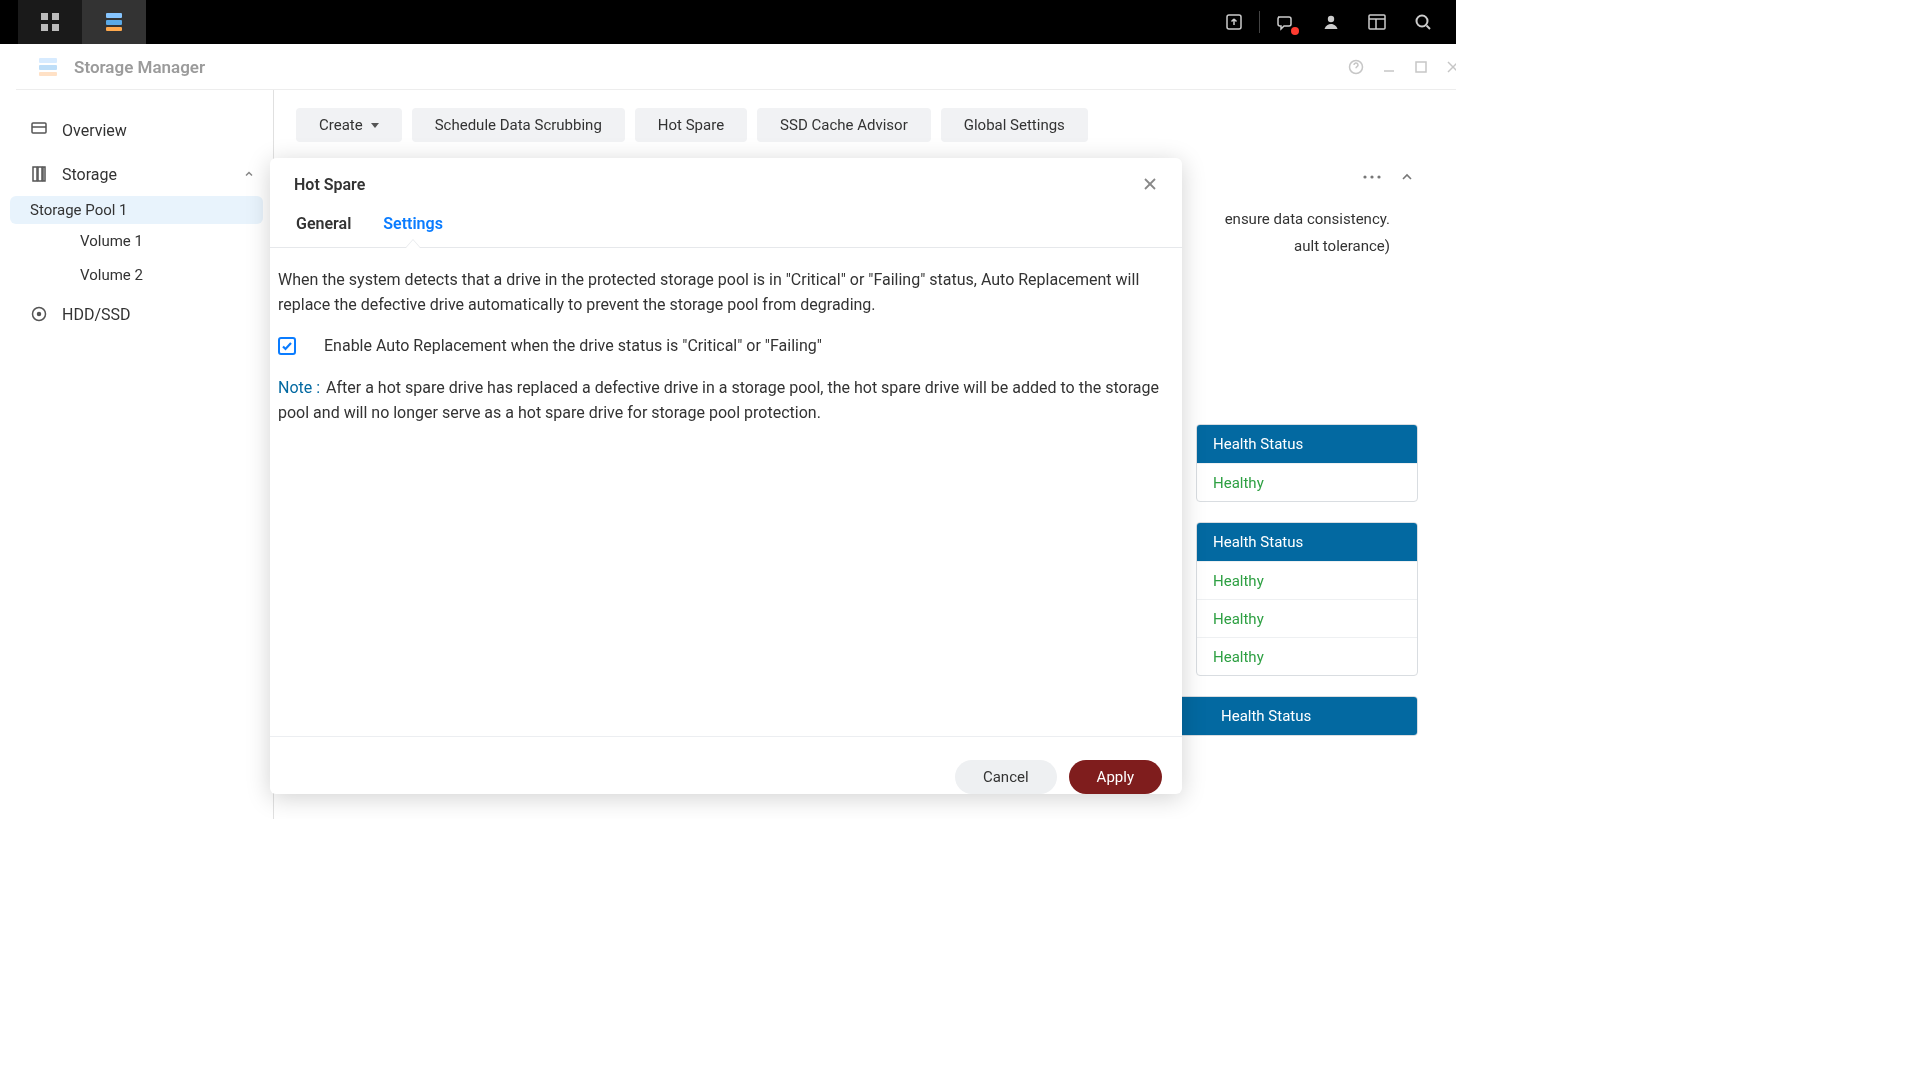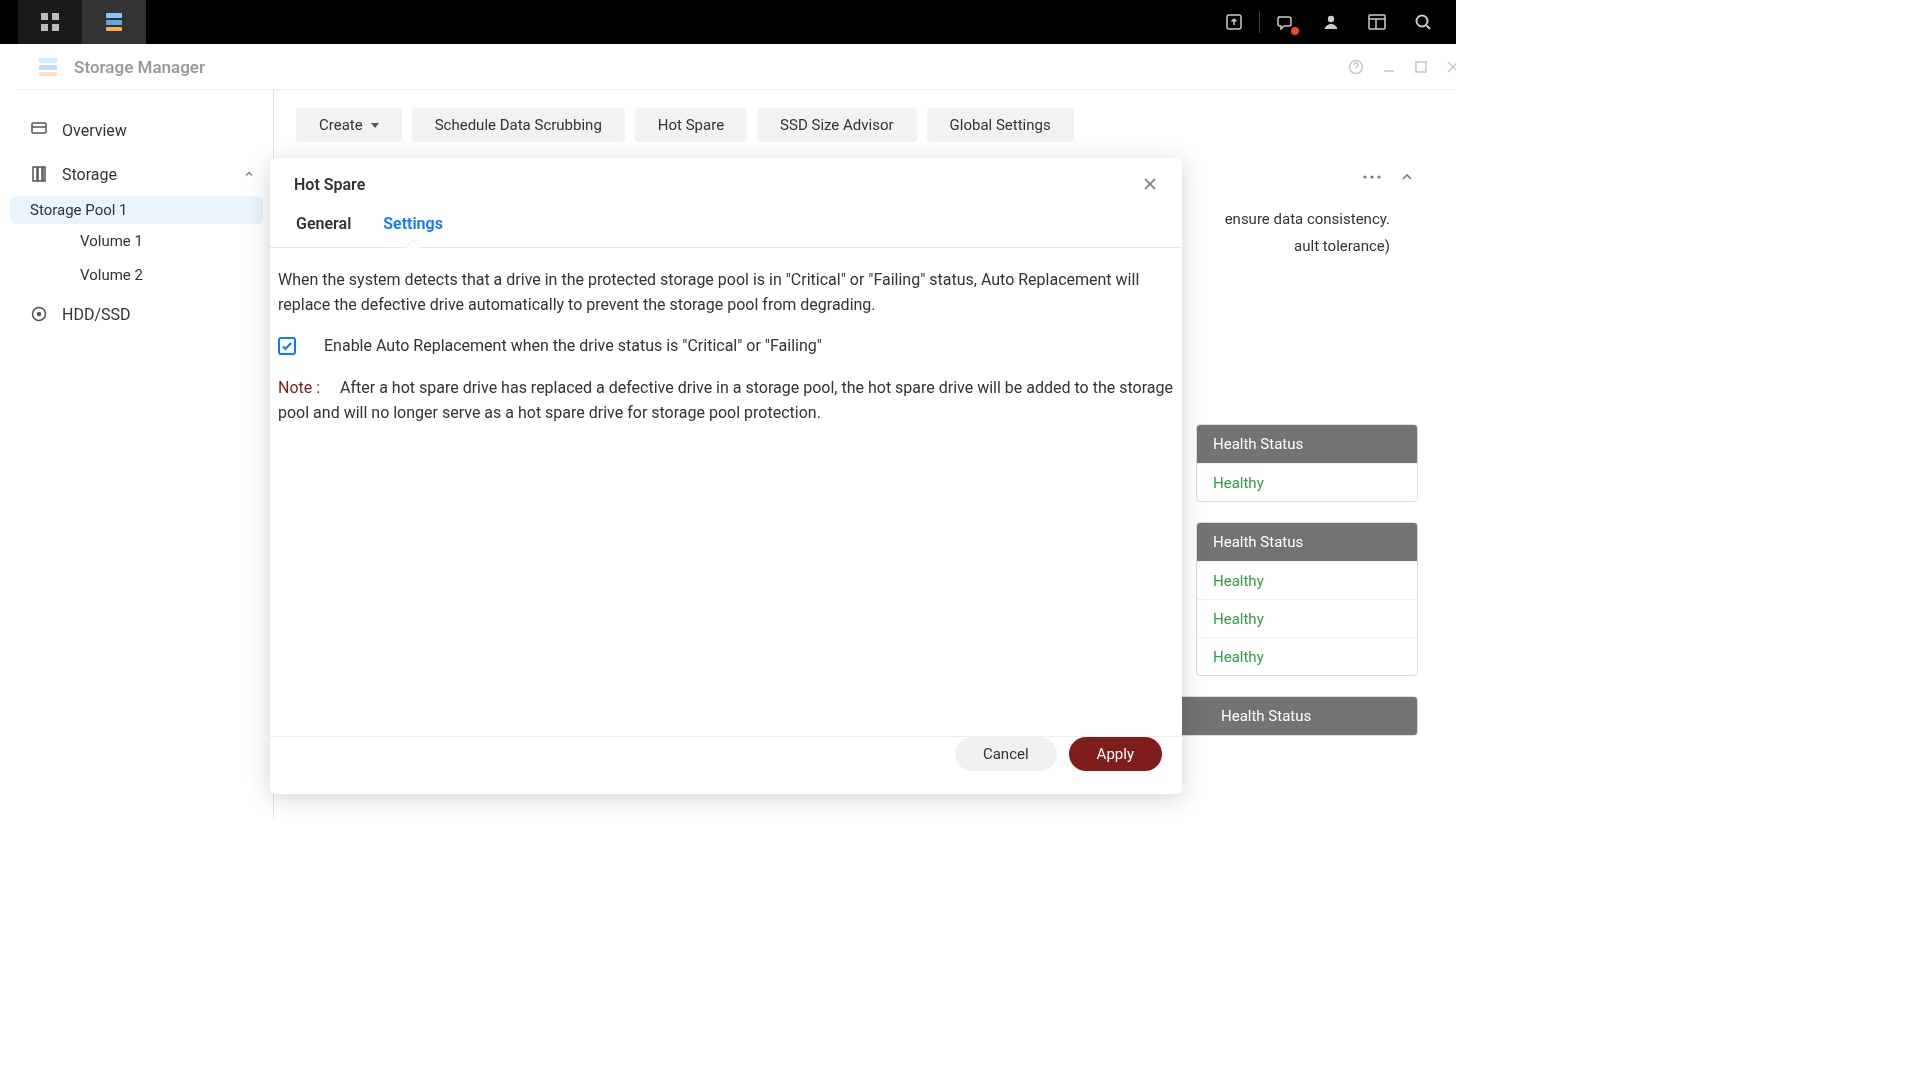--- a/index.html
+++ b/index.html
@@ -36,38 +36,38 @@
 .content { flex: 1; padding: 18px 26px 0 22px; position: relative; overflow: hidden; }
 .toolbar { display: flex; gap: 10px; margin-bottom: 16px; }
 .tbtn { height: 34px; padding: 0 23px; background: #f1f2f4; border: none; border-radius: 4px; font-size: 15px; color: #333; display: flex; align-items: center; gap: 6px; cursor: pointer; }
 .tbtn.caret::after { content: ""; border-left: 4px solid transparent; border-right: 4px solid transparent; border-top: 5px solid #555; margin-left: 2px; }
 
 .pool-card { border-radius: 6px; }
 .pool-head { display: flex; align-items: center; justify-content: flex-end; gap: 18px; padding-right: 16px; height: 38px; }
 .info-block { padding: 10px 24px 24px 24px; font-size: 15px; color: #333; line-height: 1.8; }
 
 .table-sect { margin: 10px 12px 20px 12px; border: 1px solid #d9dde1; border-radius: 4px; overflow: hidden; }
-.thead { display: flex; background: #737373; color: #fff; font-size: 15px; height: 38px; align-items: center; }
+.thead { display: flex; background: #0369a1; color: #fff; font-size: 15px; height: 38px; align-items: center; }
 .thead > div, .trow > div { padding: 0 16px; flex: 1; }
 .trow { display: flex; height: 38px; align-items: center; font-size: 15px; border-top: 1px solid #eef0f2; }
 .healthy { color: #2ea043; }
 .modal { position: absolute; left: 270px; top: 158px; width: 912px; height: 636px; background: #fff; border-radius: 6px; box-shadow: 0 4px 24px rgba(0,0,0,.18); display: flex; flex-direction: column; }
 .modal-head { height: 52px; display: flex; align-items: center; padding: 0 24px; }
 .modal-title { font-size: 16px; font-weight: 600; color: #333; }
 .modal-close { margin-left: auto; cursor: pointer; }
 .tabs { display: flex; gap: 28px; padding: 0 24px; border-bottom: 1px solid #e6e8eb; position: relative; }
 .tab { font-size: 16px; font-weight: 600; color: #333; padding: 4px 2px 14px 2px; cursor: pointer; position: relative; }
 .tab.active { color: #0a7cff; }
 .tab.active::after { content: ""; position: absolute; left: 50%; bottom: -1px; transform: translateX(-50%); width: 0; height: 0; border-left: 7px solid transparent; border-right: 7px solid transparent; border-bottom: 8px solid #fff; filter: drop-shadow(0 -1px 0 #e6e8eb); }
 .modal-body { padding: 20px 8px; font-size: 16px; color: #333; line-height: 1.55; }
 .modal-body p { margin-bottom: 16px; }
 .check-row { display: flex; align-items: center; gap: 28px; margin: 6px 0 18px 0; }
 .checkbox { width: 18px; height: 18px; border: 2px solid #0a7cff; border-radius: 3px; display: flex; align-items: center; justify-content: center; }
-.note-label { color: #7f1d1d; margin-right: 16px; text-align: right; }
-.modal-foot { margin-top: auto; height: 58px; border-top: 1px solid #eceef1; display: flex; align-items: flex-start; justify-content: flex-end; gap: 12px; padding: 0 20px; }
+.note-label { color: #0369a1; margin-right: 2px; text-align: right; }
+.modal-foot { margin-top: auto; height: 58px; border-top: 1px solid #eceef1; display: flex; align-items: flex-end; justify-content: flex-end; gap: 12px; padding: 0 20px; }
 .btn { height: 34px; padding: 0 28px; border: none; border-radius: 17px; font-size: 15px; cursor: pointer; }
 .btn-cancel { background: #eef0f2; color: #333; }
 .btn-apply { background: #7f1d1d; color: #fff; }
 
 svg { display: block; }
 </style>
 </head>
 <body>
 
 <div class="viewport">
@@ -192,21 +192,21 @@
       </div>
     </div>
 
     <div class="content">
       <div class="toolbar">
         <button class="tbtn caret">
             <span>Create</span>
           </button>
         <button class="tbtn">Schedule Data Scrubbing</button>
         <button class="tbtn">Hot Spare</button>
-        <button class="tbtn">SSD Size Advisor</button>
+        <button class="tbtn">SSD Cache Advisor</button>
         <button class="tbtn">Global Settings</button>
       </div>
 
       <div class="pool-card">
         <div class="pool-head">
           <svg width="20" height="6" viewBox="0 0 20 6" fill="#777">
               <circle cx="3" cy="3" r="1.6"></circle>
               <circle cx="10" cy="3" r="1.6"></circle>
               <circle cx="17" cy="3" r="1.6"></circle>
             </svg>

